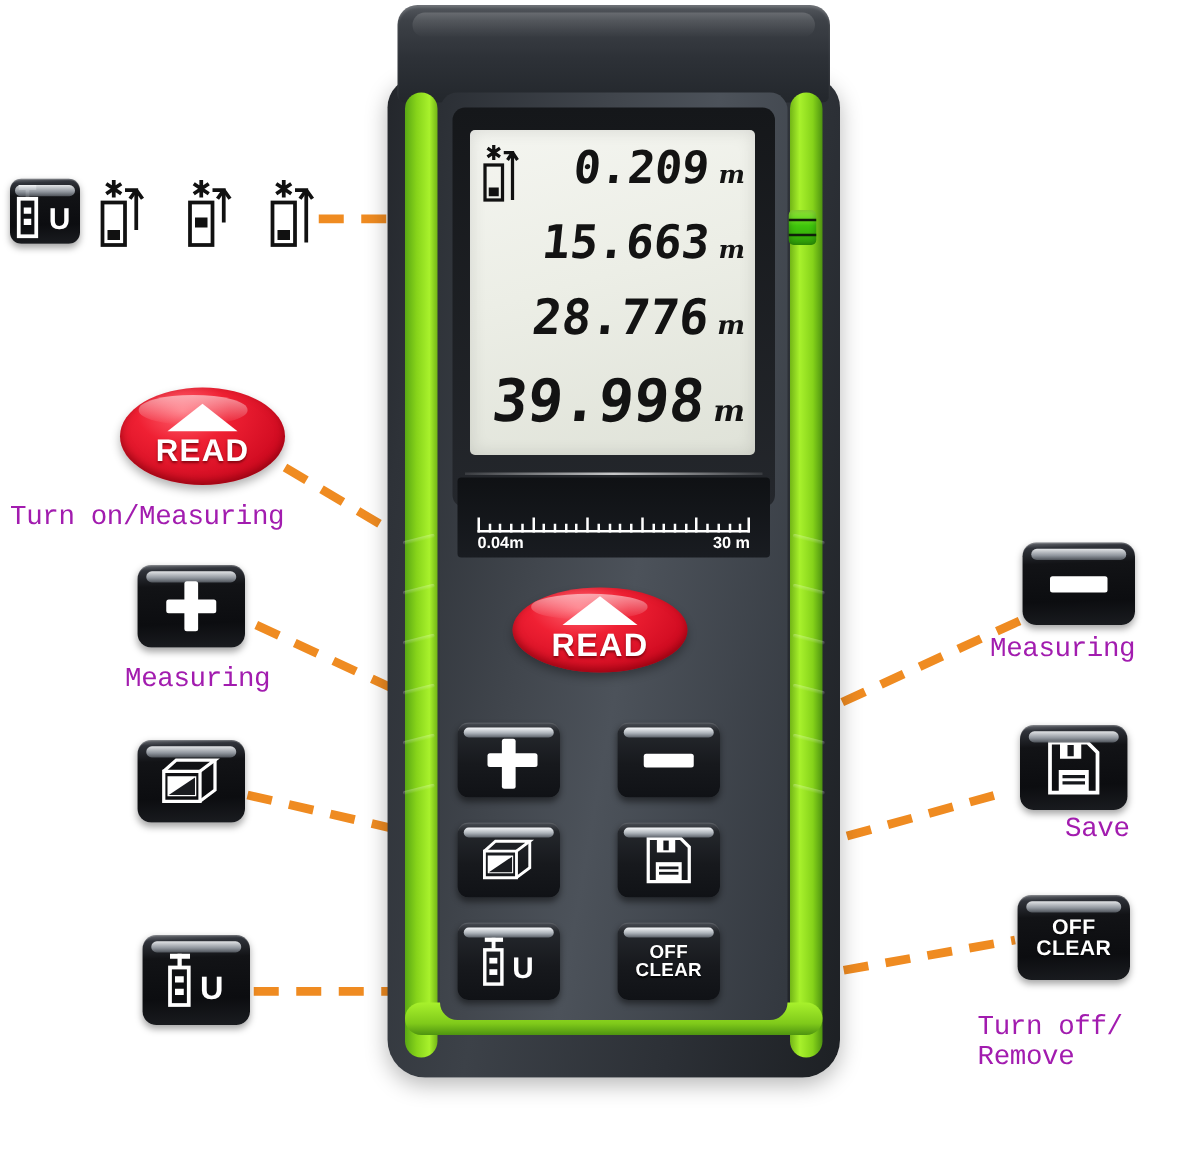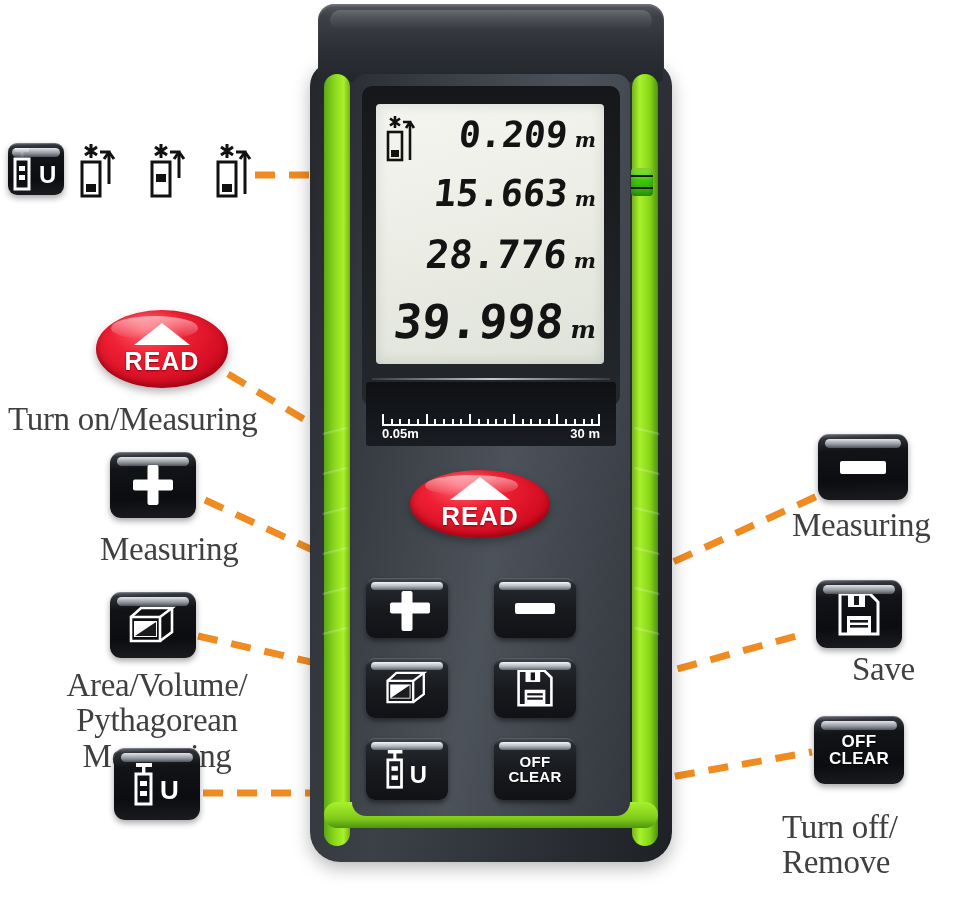--- a/index.html
+++ b/index.html
@@ -1,22 +1,22 @@
 <!DOCTYPE html>
 <html><head>
 <meta charset="utf-8">
 <style>
   html,body{margin:0;padding:0;background:#ffffff;}
   body{width:953px;height:923px;position:relative;overflow:hidden;
        font-family:"Liberation Sans",sans-serif;background:#fff;}
   .stage{position:absolute;inset:0;}
 
   
-  .calloutLabel{position:absolute;color:#404040;font-size:33px;line-height:1.07;
-       font-family:Liberation Serif, serif;letter-spacing:-0.3px;white-space:pre-line;}
+  .calloutLabel{position:absolute;color:#a21caf;font-size:22px;line-height:1.07;
+       font-family:Liberation Mono, monospace;letter-spacing:-0.3px;white-space:pre-line;}
 
   
   .keycap{position:absolute;border-radius:11px;
       background:linear-gradient(178deg,#6d7076 0%,#30333a 7%,#121316 26%,#0c0d10 70%,#1a1c20 100%);
       box-shadow:0 3px 6px rgba(0,0,0,.35), inset 0 1px 0 rgba(255,255,255,.18);
       display:flex;align-items:center;justify-content:center;}
   .keycap::before{content:"";position:absolute;left:8%;right:8%;top:5px;height:9px;border-radius:6px;
       background:linear-gradient(180deg,#f2f4f6,#9aa0a8 60%,#53585f);opacity:.92;}
 
   
@@ -191,23 +191,20 @@
     <svg class="gBox" viewBox="0 0 52 42">
       <g stroke="#ffffff" stroke-width="2.6" fill="none">
         <path d="M4,13 L33,13 L33,37 L4,37 Z"></path>
         <path d="M4,13 L14,4 L45,4 L33,13"></path>
         <path d="M45,4 L45,28 L33,37"></path>
       </g>
       <path d="M7,17 L30,17 L30,33 L7,33 Z" fill="#ffffff"></path>
       <path d="M8,32 L29,18 L29,32 Z" fill="#1a1c20"></path>
     </svg>
   </div>
-  <div class="calloutLabel" style="left:28px;top:668px;text-align:center;width:258px;">Area/Volume/
-Pythagorean
-Mearsuring</div>
 
   <div class="keycap" style="left:114px;top:748px;width:86px;height:72px;">
     <svg class="gRef" viewBox="0 0 52 46">
       <g fill="#ffffff">
         <rect x="5" y="2" width="16" height="4"></rect>
         <rect x="11" y="2" width="3.4" height="10"></rect>
         <rect x="5" y="13" width="15" height="30" fill="none" stroke="#fff" stroke-width="3"></rect>
         <rect x="9" y="20" width="7" height="5"></rect>
         <rect x="9" y="30" width="7" height="5"></rect>
       </g>
@@ -325,21 +322,21 @@
         <div class="tick" style="left:68%;height:7px;"></div>
         <div class="tick" style="left:72%;height:7px;"></div>
         <div class="tick" style="left:76%;height:7px;"></div>
         <div class="tick" style="left:80%;height:12px;"></div>
         <div class="tick" style="left:84%;height:7px;"></div>
         <div class="tick" style="left:88%;height:7px;"></div>
         <div class="tick" style="left:92%;height:7px;"></div>
         <div class="tick" style="left:96%;height:7px;"></div>
         <div class="tick" style="left:99.3%;height:12px;"></div>
       </div>
-      <div class="scaleMin">0.05m</div>
+      <div class="scaleMin">0.04m</div>
       <div class="scaleMax">30 m</div>
     </div>
 
     <div class="readBtn readDev">
       <div class="readTri" style="border-left-width:30px;border-right-width:30px;border-bottom-width:23px;"></div>
       <div class="readTxt" style="font-size:26px;margin-top:1px;">READ</div>
     </div>
 
     <div class="dkey" style="left:56px;top:578px;width:82px;height:60px;">
       <span class="gPlus" style="width:38px;height:38px;"></span>

